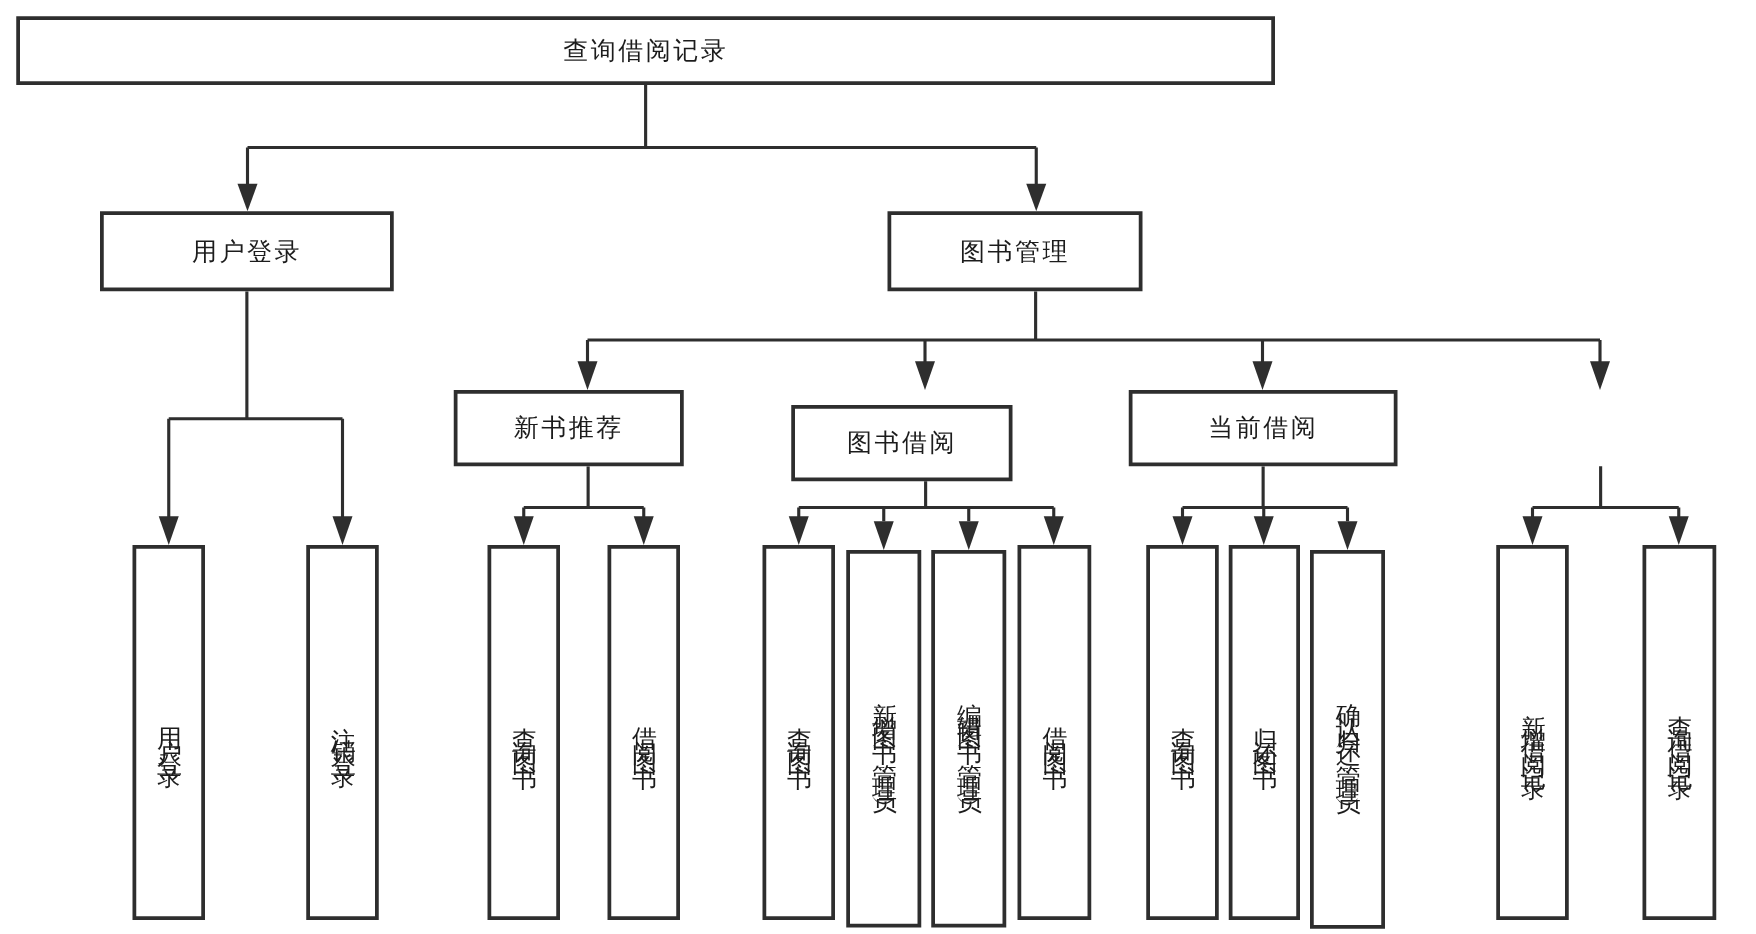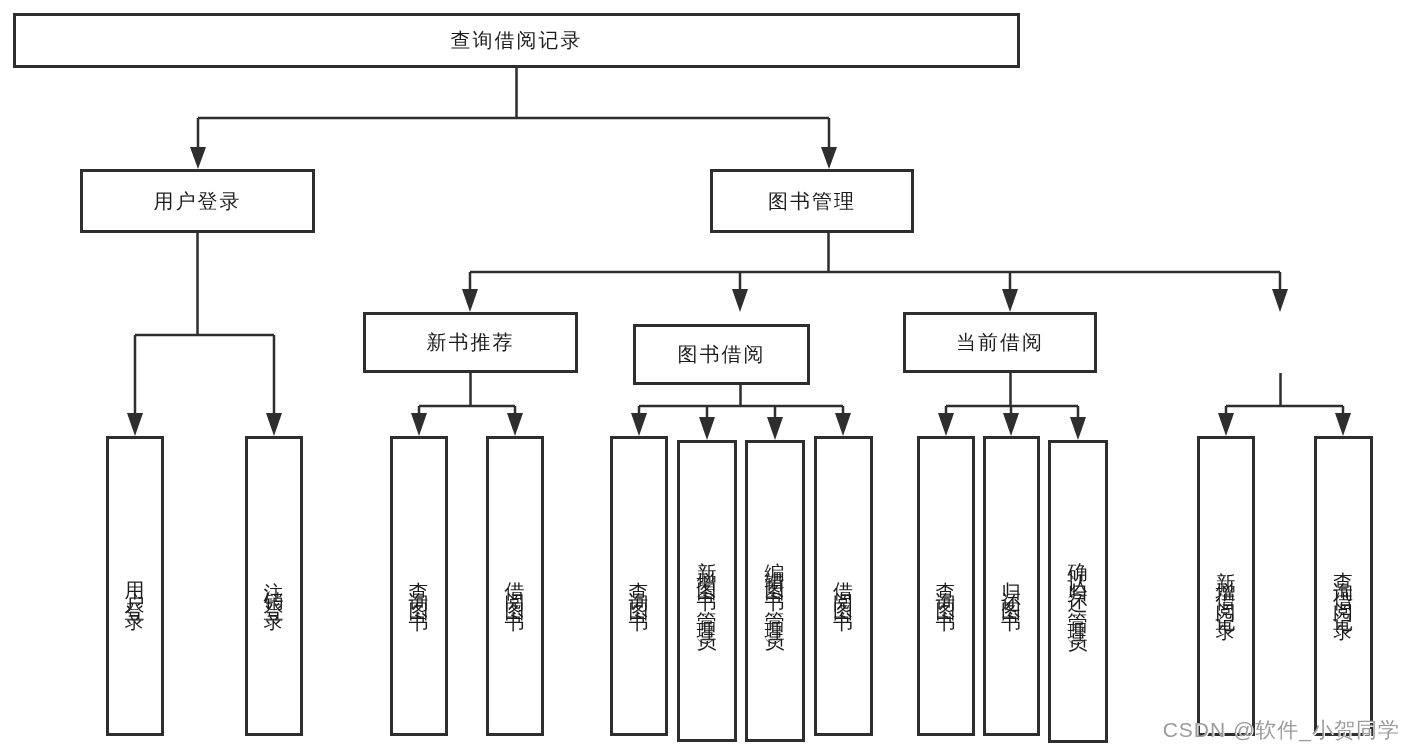--- a/index.html
+++ b/index.html
@@ -108,36 +108,35 @@
       <polygon points="1218,413 1234,413 1226,436"></polygon>
       <polygon points="1335,413 1351,413 1343,436"></polygon>
     </g>
   </svg>
 
   <div class="box hbox" style="left:13px;top:13px;width:1007px;height:55px">查询借阅记录</div>
 
   <div class="box hbox" style="left:80px;top:169px;width:235px;height:64px">用户登录</div>
   <div class="box hbox" style="left:710px;top:169px;width:204px;height:64px">图书管理</div>
 
-  <div class="box hbox" style="left:363px;top:312px;width:215px;height:61px">新书推荐</div>
+  <div class="box hbox" style="left:363px;top:312px;width:184px;height:61px">新书推荐</div>
   <div class="box hbox" style="left:633px;top:324px;width:177px;height:61px">图书借阅</div>
-  <div class="box hbox" style="left:903px;top:312px;width:194px;height:61px">当前借阅</div>
+  <div class="box hbox" style="left:903px;top:312px;width:215px;height:61px">当前借阅</div>
 
   <div class="box vbox" style="left:106px;top:436px;width:58px;height:300px">用户登录</div>
   <div class="box vbox" style="left:245px;top:436px;width:58px;height:300px">注销登录</div>
 
   <div class="box vbox" style="left:390px;top:436px;width:58px;height:300px">查询图书</div>
   <div class="box vbox" style="left:486px;top:436px;width:58px;height:300px">借阅图书</div>
 
   <div class="box vbox" style="left:610px;top:436px;width:58px;height:300px">查询图书</div>
   <div class="box vbox" style="left:677px;top:440px;width:60px;height:302px">新增图书（管理员）</div>
   <div class="box vbox" style="left:745px;top:440px;width:60px;height:302px">编辑图书（管理员）</div>
   <div class="box vbox" style="left:814px;top:436px;width:59px;height:300px">借阅图书</div>
 
   <div class="box vbox" style="left:917px;top:436px;width:58px;height:300px">查询图书</div>
   <div class="box vbox" style="left:983px;top:436px;width:57px;height:300px">归还图书</div>
   <div class="box vbox" style="left:1048px;top:440px;width:60px;height:303px">确认归还（管理员）</div>
 
   <div class="box vbox" style="left:1197px;top:436px;width:58px;height:300px">新增借阅记录</div>
   <div class="box vbox" style="left:1314px;top:436px;width:59px;height:300px">查询借阅记录</div>
 
-  <div class="watermark">CSDN @软件_小贺同学</div>
 </div>
 
 </body></html>

